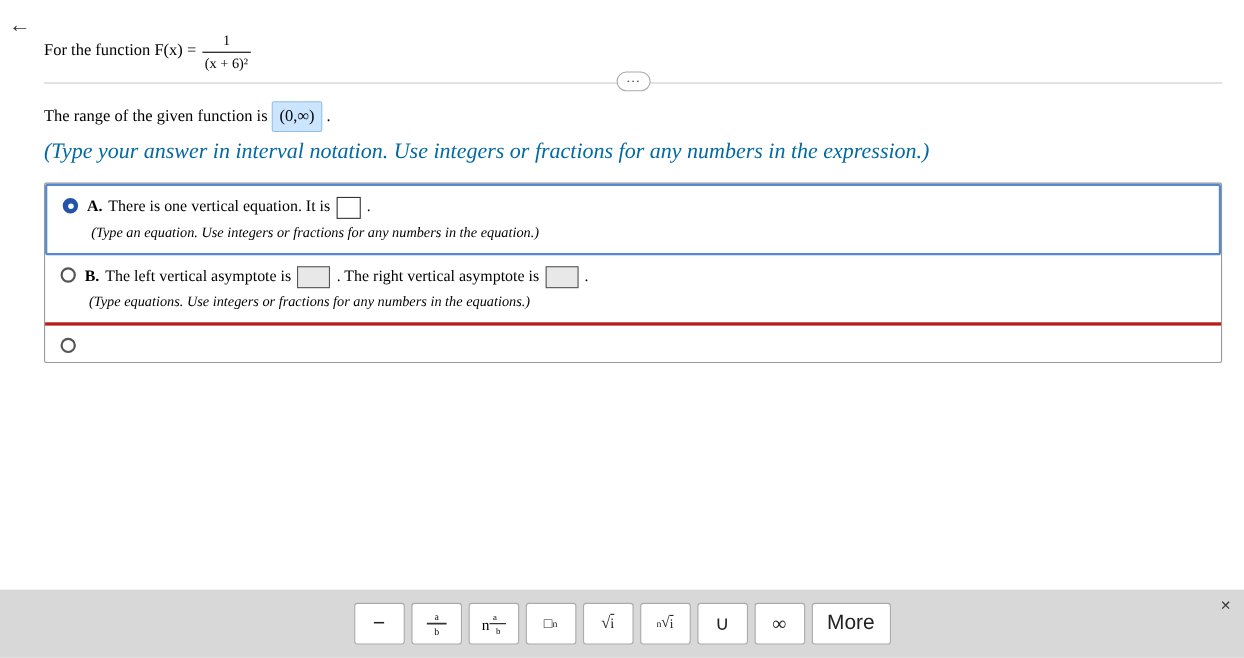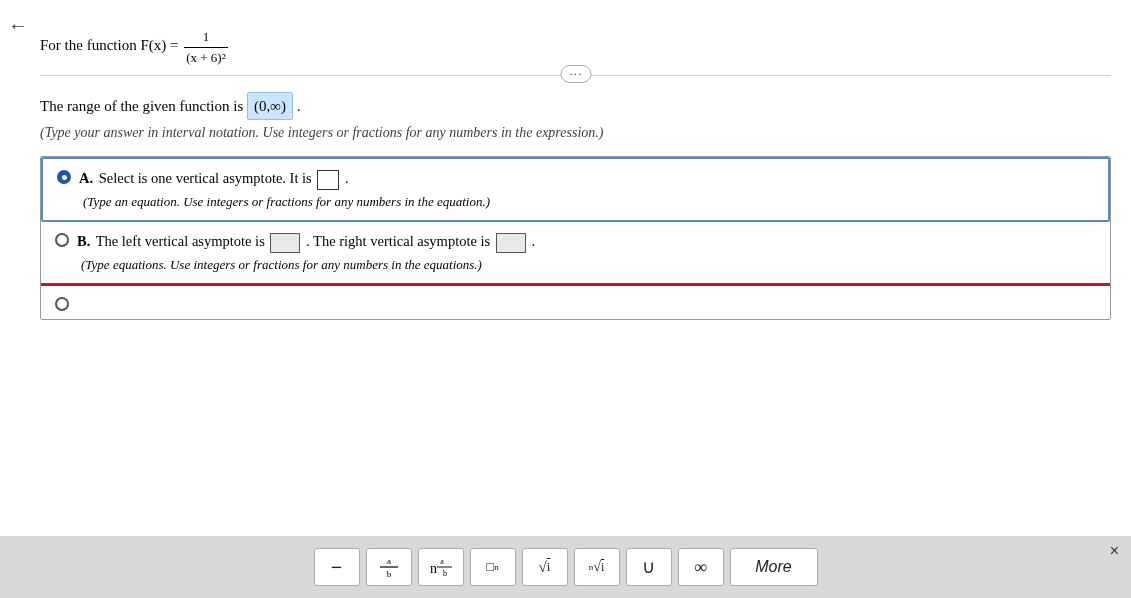--- a/index.html
+++ b/index.html
@@ -74,23 +74,23 @@
     }
     .highlight-box {
       display: inline-block;
       background: #cce5ff;
       border: 1px solid #90c0e8;
       padding: 1px 6px;
       border-radius: 2px;
       font-size: 15px;
     }
     .italic-note {
-      font-size: 14px;
+      font-size: 20px;
       font-style: italic;
-      color: #404040;
+      color: #0369a1;
       margin-top: 2px;
     }
     .options-container {
       border: 1px solid #999;
       border-radius: 2px;
       margin-top: 4px;
     }
     .option {
       padding: 8px 14px;
       font-size: 14.5px;
@@ -235,21 +235,21 @@
   </div>
 
 
   <div class="options-container">
 
     <div class="option selected">
       <div class="option-radio checked"></div>
       <div class="option-content">
         <div>
           <span class="option-letter">A.</span>
-          <span>Select is one vertical asymptote. It is </span>
+          <span>There is one vertical equation. It is </span>
           <span class="answer-box"></span>
           <span>.</span>
         </div>
         <div class="sub-note">(Type an equation. Use integers or fractions for any numbers in the equation.)</div>
       </div>
     </div>
 
     <div class="option">
       <div class="option-radio"></div>
       <div class="option-content">
@@ -302,17 +302,17 @@
   </button>
 
   <button class="toolbar-btn" style="font-size:14px; font-family: serif;">
     <span style="font-size:9px; vertical-align:super;">n</span>√<span style="text-decoration:overline; font-size:12px;">i</span>
   </button>
 
   <button class="toolbar-btn" style="font-size:18px;">∪</button>
 
   <button class="toolbar-btn" style="font-size:18px;">∞</button>
 
-  <button class="toolbar-btn more" style="font-size:16px; font-family: Arial, sans-serif; width:88px;font-style:italic;">More</button>
+  <button class="toolbar-btn more" style="font-size:19px; font-family: Arial, sans-serif; width:72px;">More</button>
 
 </div>
 
 <div class="close-x">×</div>
 
 </body></html>

